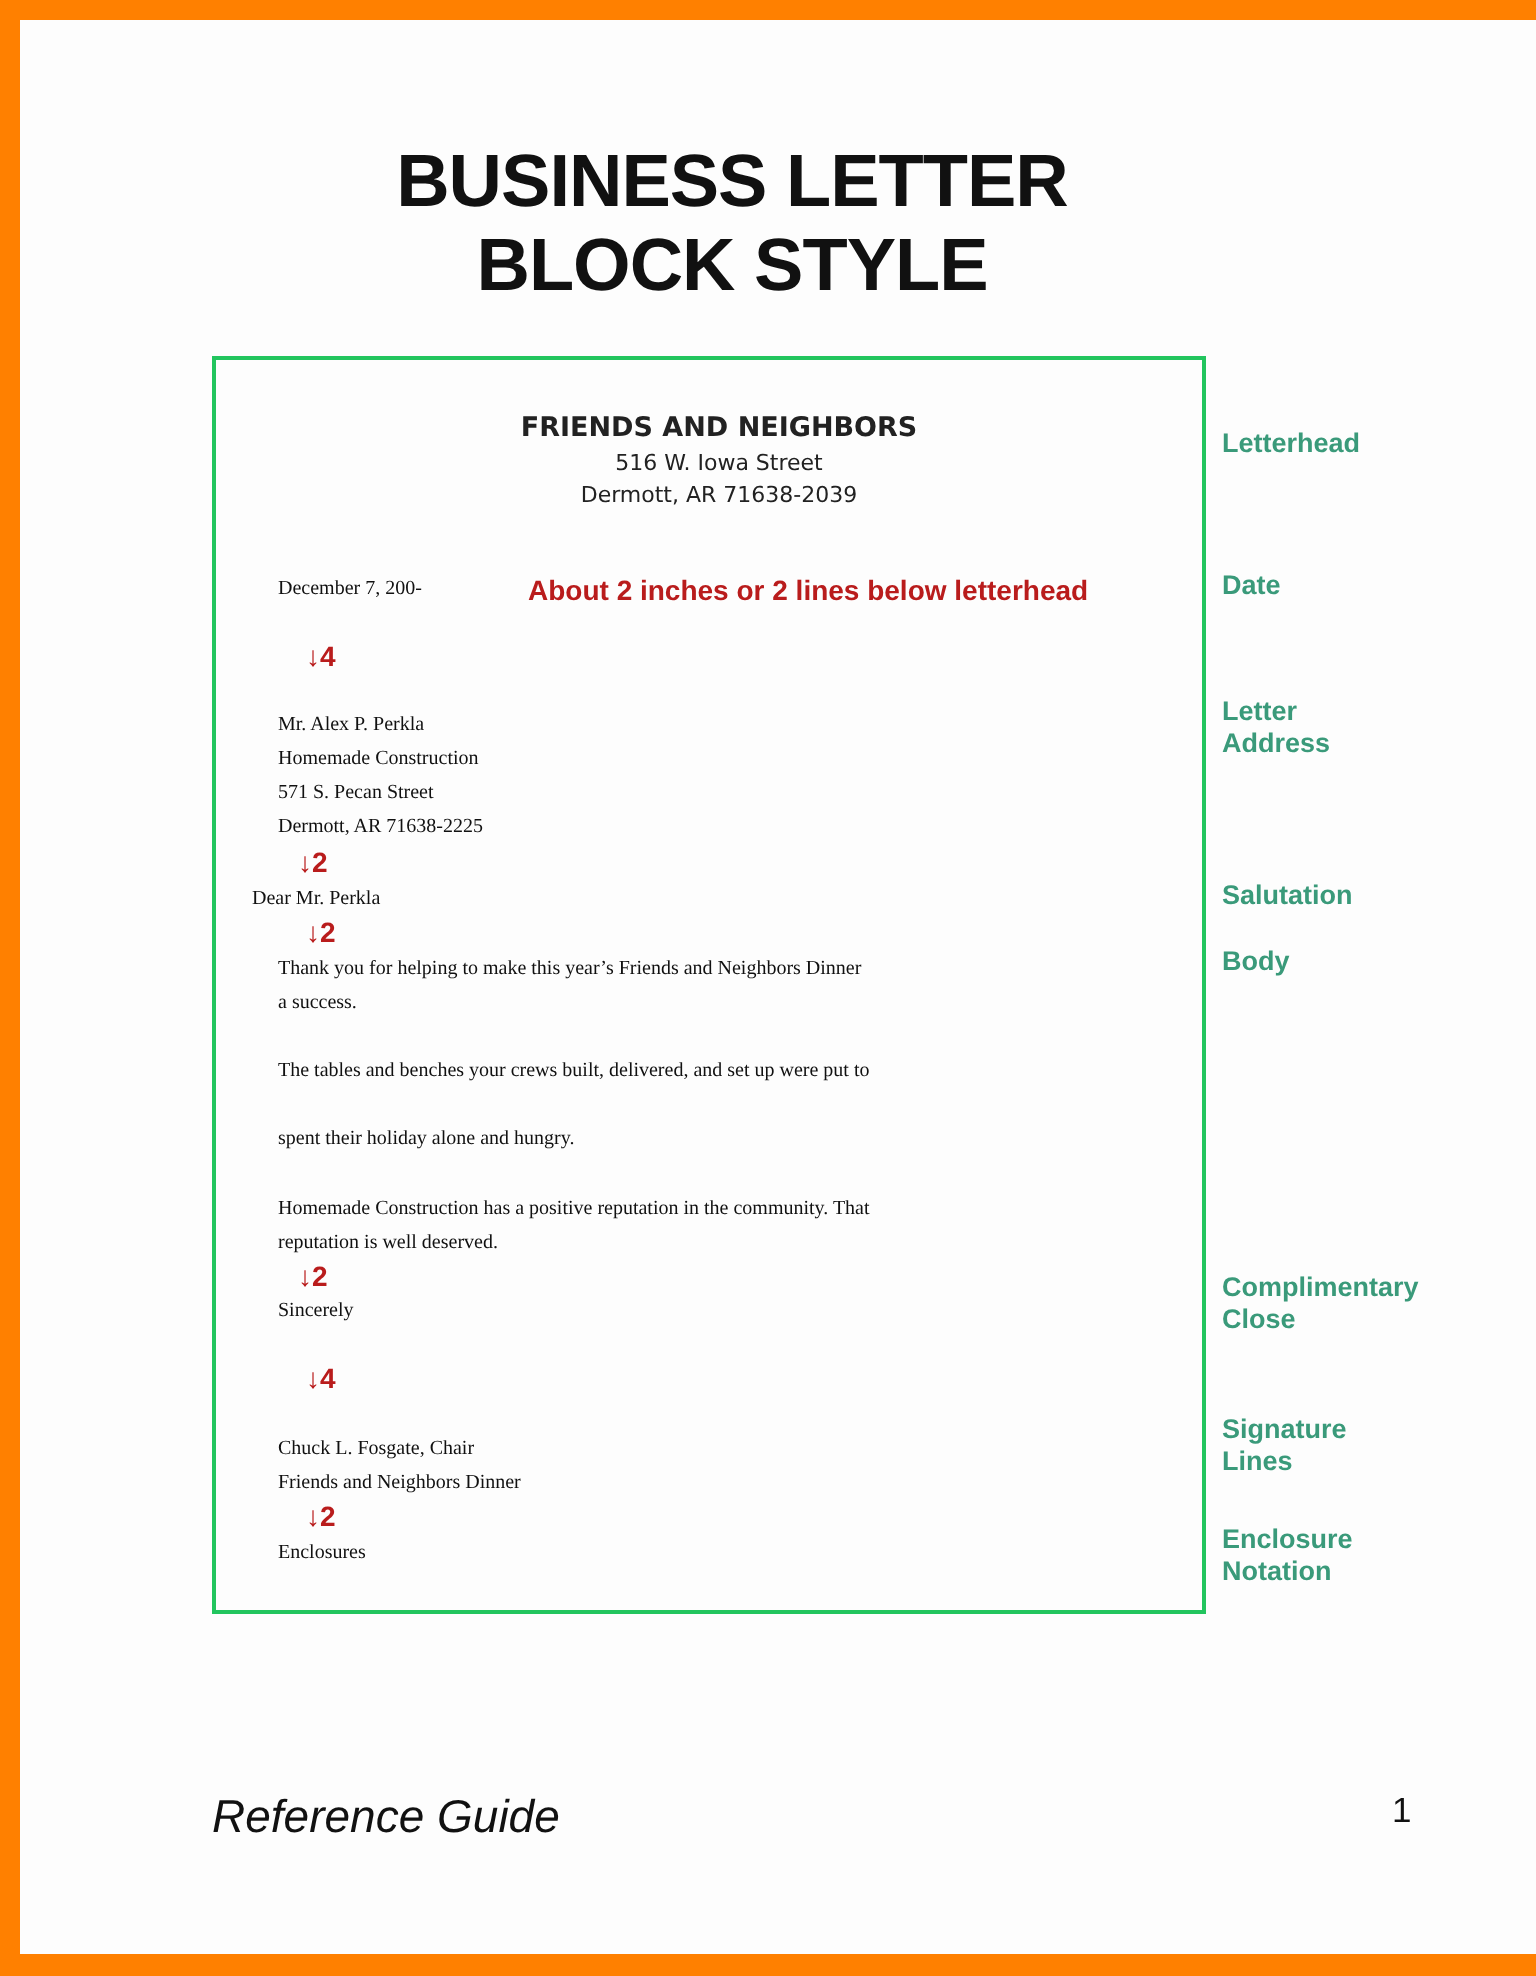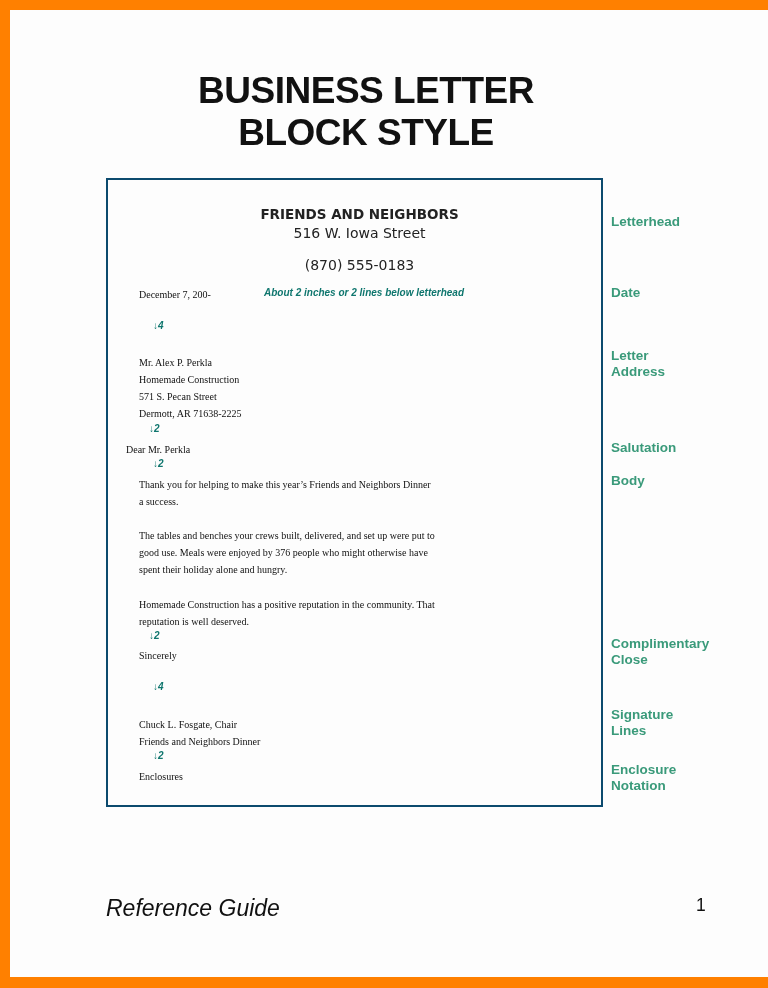--- a/index.html
+++ b/index.html
@@ -1,60 +1,59 @@
 <!DOCTYPE html>
 <html><head>
 <meta charset="utf-8">
 <style>
   html, body { margin: 0; padding: 0; }
   body { width: 768px; height: 988px; background: #ff8000; position: relative; overflow: hidden; }
   .page { position: absolute; left: 10px; top: 10px; width: 762px; height: 967px; background: #fdfdfd; }
   .title { position: absolute; left: 0; width: 100%; text-align: center; font-family: "Liberation Sans", sans-serif; font-weight: bold; font-size: 37px; color: #111; letter-spacing: -0.5px; }
   .t1 { top: 60px; left: -25px; }
   .t2 { top: 102px; left: -25px; }
-  .letterbox { position: absolute; left: 96px; top: 168px; width: 497px; height: 629px; border: 2px solid #0c4a6e; box-sizing: border-box; }
+  .letterbox { position: absolute; left: 96px; top: 168px; width: 497px; height: 629px; border: 2px solid #22c55e; box-sizing: border-box; }
   .lh { position: absolute; left: 0; width: 100%; text-align: center; font-family: "DejaVu Sans", sans-serif; color: #222; }
   .lh-name { top: 26px; font-size: 13.5px; font-weight: bold; left: 5px; }
-  .lh-line { font-size: 14px; left: 5px; }
+  .lh-line { font-size: 11px; left: 5px; }
   .ser { position: absolute; font-family: Liberation Serif, serif; font-size: 10px; color: #111; white-space: nowrap; line-height: 17px; }
-  .green { position: absolute; font-family: "Liberation Sans", sans-serif; font-weight: bold; font-size: 10px; color: #0f766e; white-space: nowrap; font-style: italic; }
+  .green { position: absolute; font-family: "Liberation Sans", sans-serif; font-weight: bold; font-size: 14px; color: #b91c1c; white-space: nowrap; }
   .side { position: absolute; left: 601px; font-family: "Liberation Sans", sans-serif; font-weight: bold; font-size: 13.5px; color: #3a9a7a; line-height: 16px; }
   .footer { position: absolute; font-family: "Liberation Sans", sans-serif; font-style: italic; font-size: 23px; color: #111; }
   .pagenum { position: absolute; font-family: "Liberation Sans", sans-serif; font-size: 17.5px; color: #111; }
 </style>
 </head>
 <body>
 
 <div class="page">
   <div class="title t1">BUSINESS LETTER</div>
   <div class="title t2">BLOCK STYLE</div>
 
   <div class="letterbox">
     <div class="lh lh-name">FRIENDS AND NEIGHBORS</div>
     <div class="lh lh-line" style="top:45px">516 W. Iowa Street</div>
-    <div class="lh lh-line" style="top:77px">(870) 555-0183</div>
+    <div class="lh lh-line" style="top:61px">Dermott, AR 71638-2039</div>
 
     <div class="ser" style="left:31px;top:106px">December 7, 200-</div>
     <div class="green" style="left:156px;top:107px">About 2 inches or 2 lines below letterhead</div>
 
     <div class="green" style="left:45px;top:140px">↓4</div>
 
     <div class="ser" style="left:31px;top:174px">Mr. Alex P. Perkla</div>
     <div class="ser" style="left:31px;top:191px">Homemade Construction</div>
     <div class="ser" style="left:31px;top:208px">571 S. Pecan Street</div>
     <div class="ser" style="left:31px;top:225px">Dermott, AR 71638-2225</div>
     <div class="green" style="left:41px;top:243px">↓2</div>
     <div class="ser" style="left:18px;top:261px">Dear Mr. Perkla</div>
     <div class="green" style="left:45px;top:278px">↓2</div>
 
     <div class="ser" style="left:31px;top:296px">Thank you for helping to make this year’s Friends and Neighbors Dinner</div>
     <div class="ser" style="left:31px;top:313px">a success.</div>
 
     <div class="ser" style="left:31px;top:347px">The tables and benches your crews built, delivered, and set up were put to</div>
-    <div class="ser" style="left:31px;top:364px">good use. Meals were enjoyed by 376 people who might otherwise have</div>
     <div class="ser" style="left:31px;top:381px">spent their holiday alone and hungry.</div>
 
     <div class="ser" style="left:31px;top:416px">Homemade Construction has a positive reputation in the community. That</div>
     <div class="ser" style="left:31px;top:433px">reputation is well deserved.</div>
     <div class="green" style="left:41px;top:450px">↓2</div>
     <div class="ser" style="left:31px;top:467px">Sincerely</div>
 
     <div class="green" style="left:45px;top:501px">↓4</div>
 
     <div class="ser" style="left:31px;top:536px">Chuck L. Fosgate, Chair</div>

